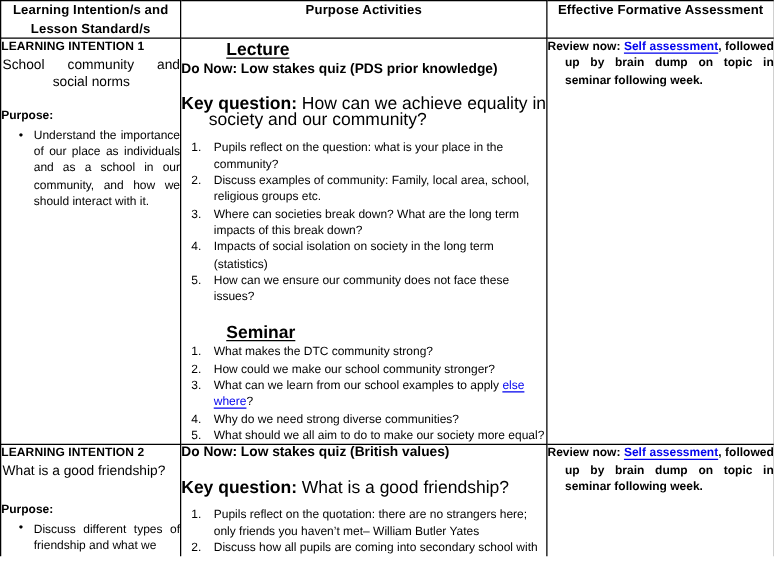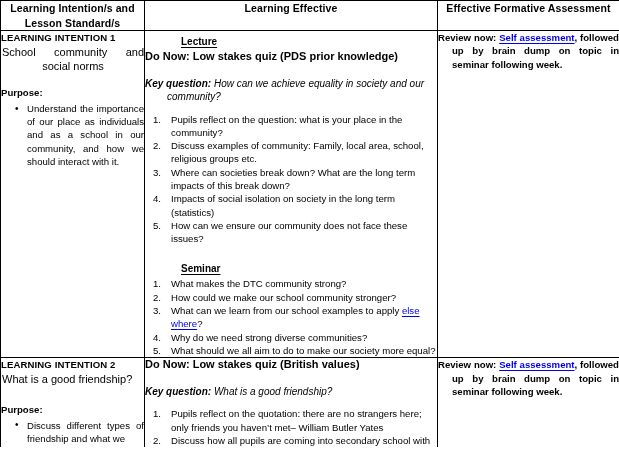--- a/index.html
+++ b/index.html
@@ -100,40 +100,39 @@
   }
   ul.bullets > li::before {
     content: "\2022";
     position: absolute;
     left: -12px;
     top: -0.5px;
     font-size: 10px;
   }
 
   .sub-head {
-    font-size: 10px;
+    font-size: 14px;
     font-weight: bold;
     line-height: 13px;
     text-decoration: underline;
     text-underline-offset: 1.5px;
     margin-bottom: 2px;
     display: inline-block;
     padding-left: 36px;
   }
   .line-bold {
     font-size: 11px;
     font-weight: bold;
     line-height: 13.5px;
   }
   .kq {
-    font-size: 10px;
+    font-size: 14px;
     line-height: 13.5px;
     padding-left: 22px;
     text-indent: -22px;
-    font-style: italic;
   }
   .kq b { font-weight: bold; }
 
   ol.numlist {
     margin: 0;
     padding: 0 0 0 26px;
     list-style: none;
     counter-reset: nitem;
   }
   ol.numlist > li {
@@ -183,21 +182,21 @@
     <col class="col-act">
     <col class="col-efa">
   </colgroup>
 
   <tbody>
       <tr>
     <th class="hdr-cell">
       <div class="hdr-text">Learning Intention/s and Lesson Standard/s</div>
     </th>
     <th class="hdr-cell">
-      <div class="hdr-text">Learning Effective</div>
+      <div class="hdr-text">Purpose Activities</div>
     </th>
     <th class="hdr-cell">
       <div class="hdr-text">Effective Formative Assessment</div>
     </th>
   </tr>
 
   <tr>
 
     <td class="cell cell-li">
       <div class="li-title">LEARNING INTENTION 1</div>

